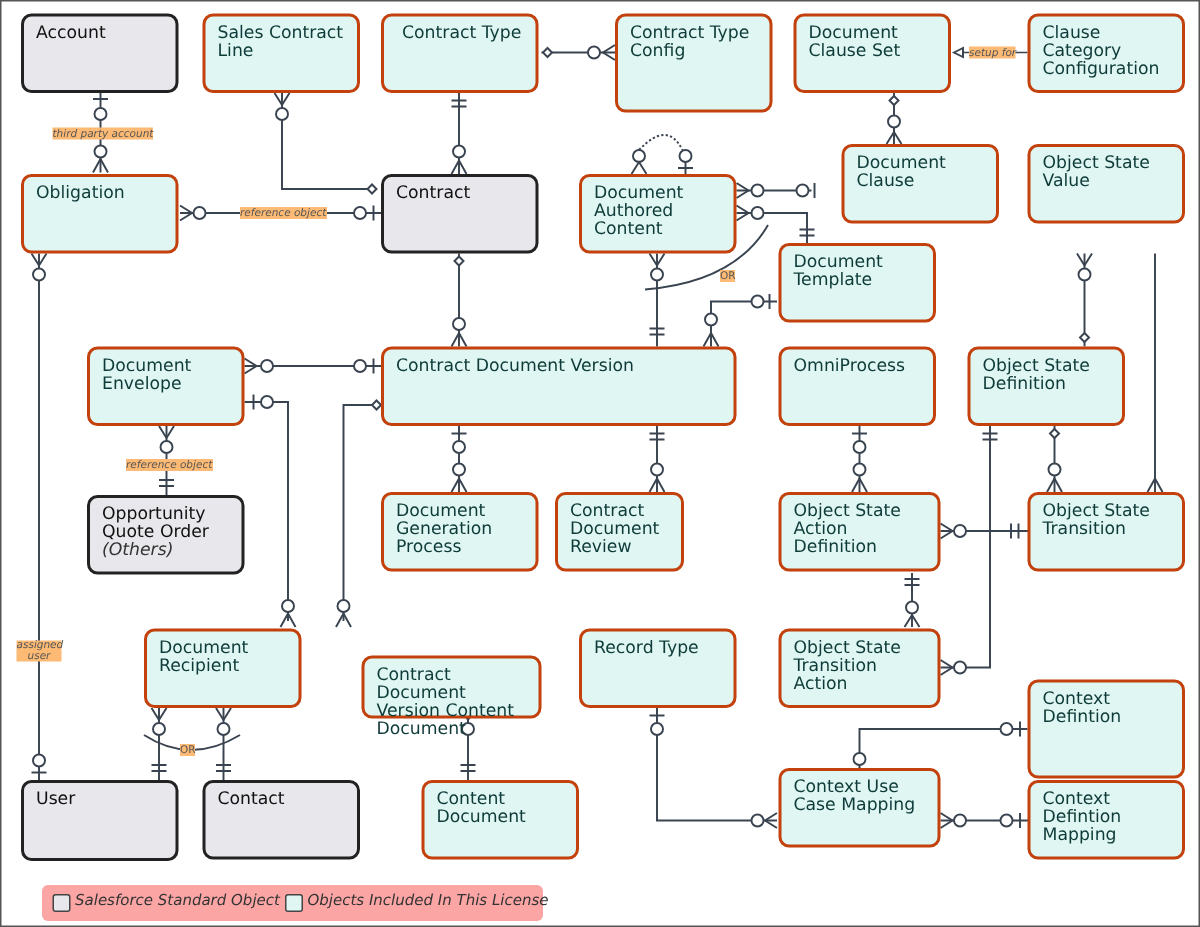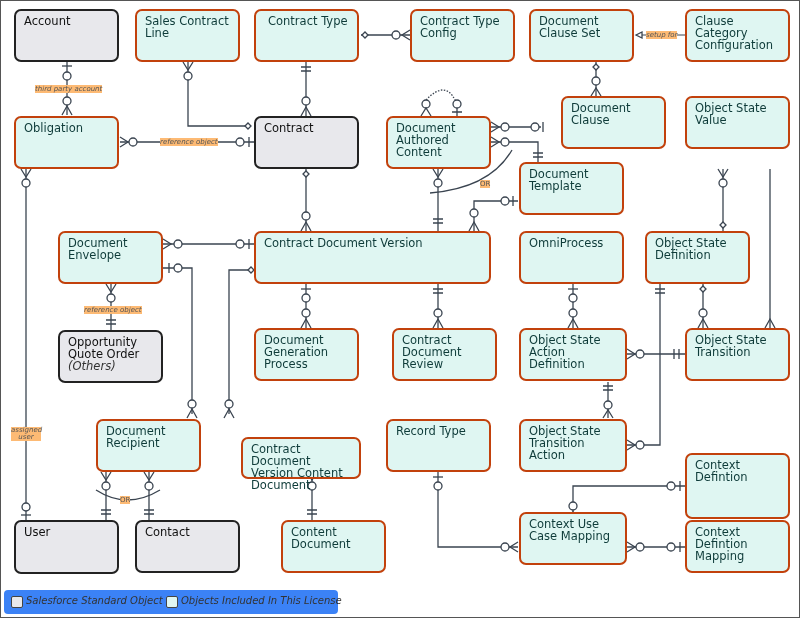--- a/index.html
+++ b/index.html
@@ -4,21 +4,21 @@
 <style>
   html,body{margin:0;padding:0;background:#fff;}
   body{width:800px;height:618px;position:relative;overflow:hidden;font-family:"DejaVu Sans","Liberation Sans",sans-serif;}
   #frame{position:absolute;left:0;top:0;width:798px;height:616px;border:1px solid #555;background:#fff;}
   svg#lines{position:absolute;left:0;top:0;width:800px;height:618px;}
   .box{position:absolute;box-sizing:border-box;border:2px solid #c2410c;border-radius:7px;padding:4px 8px;font-size:11.5px;line-height:12px;color:#0e3b39;}
   .lic{background:#dff6f2;}
   .std{background:#e8e8ec;border-color:#222;color:#111;}
   .box i{font-style:italic;color:#333;}
   .lbl{position:absolute;font-size:7px;font-style:italic;color:#555;background:#fdba74;white-space:nowrap;}
-  .legend{position:absolute;left:4px;top:590px;width:334px;height:24px;background:#3b82f6;border-radius:4px;}
+  .legend{position:absolute;left:28px;top:590px;width:334px;height:24px;background:#fca5a5;border-radius:4px;}
   .legend .sw{position:absolute;top:6px;width:10px;height:10px;border:1px solid #444;border-radius:2px;}
   .legend .tx{position:absolute;top:5px;font-size:10px;font-style:italic;color:#333;white-space:nowrap;}
 </style>
 </head>
 <body>
 
 <div id="frame"></div>
 
 <svg id="lines" xmlns="http://www.w3.org/2000/svg">
   <g fill="none" stroke="#3a4450" stroke-width="1.3">
@@ -209,39 +209,39 @@
     <path d="M312 472 V520"></path>
     <path d="M307 472 L312 480 L317 472"></path>
       <circle cx="312" cy="486" r="4" fill="#fff"></circle>
     <path d="M307 510 H317 M307 514 H317"></path>
   </g>
 </svg>
 
 <div class="box std" style="left:14px;top:9px;width:105px;height:53px;"><span>Account</span></div>
 <div class="box lic" style="left:135px;top:9px;width:105px;height:53px;"><span>Sales Contract Line</span></div>
 <div class="box lic" style="left:254px;top:9px;width:105px;height:53px;padding-left:12px;"><span>Contract Type</span></div>
-<div class="box lic" style="left:410px;top:9px;width:105px;height:53px;"><span>Contract Type Config</span></div>
+<div class="box lic" style="left:410px;top:9px;width:105px;height:66px;"><span>Contract Type Config</span></div>
 <div class="box lic" style="left:529px;top:9px;width:105px;height:53px;"><span>Document Clause Set</span></div>
 <div class="box lic" style="left:685px;top:9px;width:105px;height:53px;"><span>Clause Category Configuration</span></div>
 
 <div class="box lic" style="left:14px;top:116px;width:105px;height:53px;"><span>Obligation</span></div>
 <div class="box std" style="left:254px;top:116px;width:105px;height:53px;"><span>Contract</span></div>
 <div class="box lic" style="left:386px;top:116px;width:105px;height:53px;"><span>Document Authored Content</span></div>
 <div class="box lic" style="left:561px;top:96px;width:105px;height:53px;"><span>Document Clause</span></div>
 <div class="box lic" style="left:685px;top:96px;width:105px;height:53px;"><span>Object State Value</span></div>
 <div class="box lic" style="left:519px;top:162px;width:105px;height:53px;"><span>Document Template</span></div>
 
 <div class="box lic" style="left:58px;top:231px;width:105px;height:53px;"><span>Document Envelope</span></div>
 <div class="box lic" style="left:254px;top:231px;width:237px;height:53px;"><span>Contract Document Version</span></div>
 <div class="box lic" style="left:519px;top:231px;width:105px;height:53px;"><span>OmniProcess</span></div>
 <div class="box lic" style="left:645px;top:231px;width:105px;height:53px;"><span>Object State Definition</span></div>
 
 <div class="box std" style="left:58px;top:330px;width:105px;height:53px;"><span>Opportunity Quote Order</span> <i>(Others)</i></div>
 <div class="box lic" style="left:254px;top:328px;width:105px;height:53px;"><span>Document Generation Process</span></div>
-<div class="box lic" style="left:392px;top:328px;width:105px;height:53px;"><span>Contract Document Review</span></div>
+<div class="box lic" style="left:370px;top:328px;width:86px;height:53px;"><span>Contract Document Review</span></div>
 <div class="box lic" style="left:519px;top:328px;width:108px;height:53px;"><span>Object State Action Definition</span></div>
 <div class="box lic" style="left:685px;top:328px;width:105px;height:53px;"><span>Object State Transition</span></div>
 
 <div class="box lic" style="left:96px;top:419px;width:105px;height:53px;"><span>Document Recipient</span></div>
 <div class="box lic" style="left:214px;top:437px;width:120px;height:42px;margin-left:27px;"><span>Contract Document Version Content Document</span></div>
 <div class="box lic" style="left:386px;top:419px;width:105px;height:53px;"><span>Record Type</span></div>
 <div class="box lic" style="left:519px;top:419px;width:108px;height:53px;"><span>Object State Transition Action</span></div>
 <div class="box lic" style="left:685px;top:453px;width:105px;height:66px;"><span>Context Defintion</span></div>
 
 <div class="box std" style="left:14px;top:520px;width:105px;height:54px;"><span>User</span></div>

